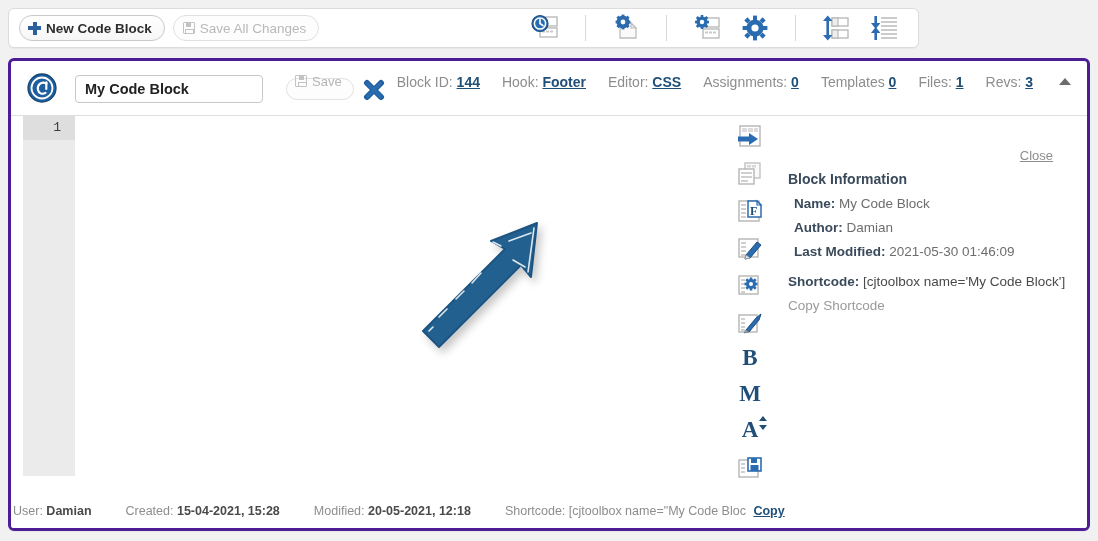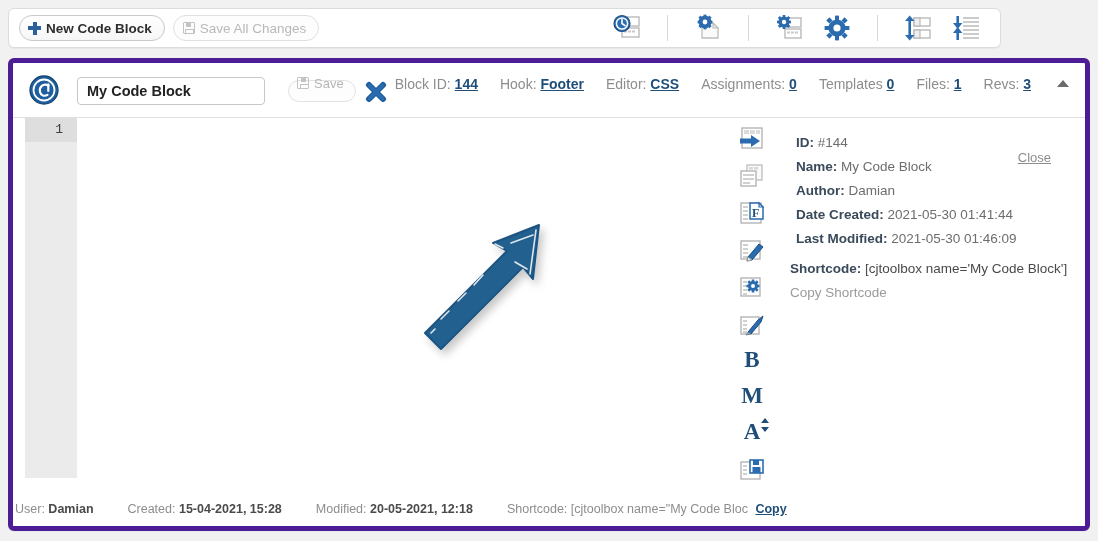--- a/index.html
+++ b/index.html
@@ -10,21 +10,21 @@
     background: #f1f1f1;
     font-family: "Liberation Sans", sans-serif;
     -webkit-font-smoothing: antialiased;
     overflow: hidden;
   }
 
   
   .top-toolbar {
     position: absolute;
     left: 8px; top: 8px;
-    width: 993px; height: 40px;
+    width: 911px; height: 40px;
     background: #ffffff;
     border: 1px solid #dcdcdc;
     border-radius: 6px;
     box-shadow: 0 1px 1px rgba(0,0,0,0.04);
   }
   .tb-left {
     position: absolute; left: 10px; top: 6px;
     display: flex; align-items: center; gap: 8px;
   }
   .pill-btn {
@@ -73,21 +73,21 @@
   }
   .tb-sep { width: 1px; height: 26px; background: #d8d8d8; margin: 0 16px; }
   .tb-icon { margin: 0 9px; cursor: pointer; line-height: 0; }
 
   
   .main-panel {
     position: absolute;
     left: 8px; top: 58px;
     width: 1082px; height: 473px;
     background: #ffffff;
-    border: 5px solid #4c1d95;
+    border: 3px solid #4c1d95;
     border-radius: 6px;
     box-shadow: 0 1px 1px rgba(0,0,0,0.04);
     overflow: hidden;
   }
 
   
   .block-head {
     position: relative;
     height: 55px;
     border-bottom: 1px solid #dfdfdf;
@@ -568,36 +568,29 @@
             </g>
           <rect x="11" y="2" width="13" height="13" fill="#fff" stroke="#2b6cb0" stroke-width="1.6"></rect>
           <rect x="14" y="2" width="6" height="5" fill="#2b6cb0"></rect>
           <rect x="13.5" y="9" width="8" height="6" fill="#2b6cb0"></rect>
         </svg>
       </div>
     </div>
 
     <div class="info-panel">
       <span class="close-link">Close</span>
-
-      <div class="info-row">
-        <b>ID:</b>
-        <span>#144</span>
-      </div>
+      <div class="info-title">Block Information</div>
+
       <div class="info-row">
         <b>Name:</b>
         <span>My Code Block</span>
       </div>
       <div class="info-row">
         <b>Author:</b>
         <span>Damian</span>
-      </div>
-      <div class="info-row">
-        <b>Date Created:</b>
-        <span>2021-05-30 01:41:44</span>
       </div>
       <div class="info-row">
         <b>Last Modified:</b>
         <span>2021-05-30 01:46:09</span>
       </div>
 
       <div class="sc-row">
         <b>Shortcode:</b>
         <span class="sc-code">[cjtoolbox name='My Code Block']</span>
       </div>

